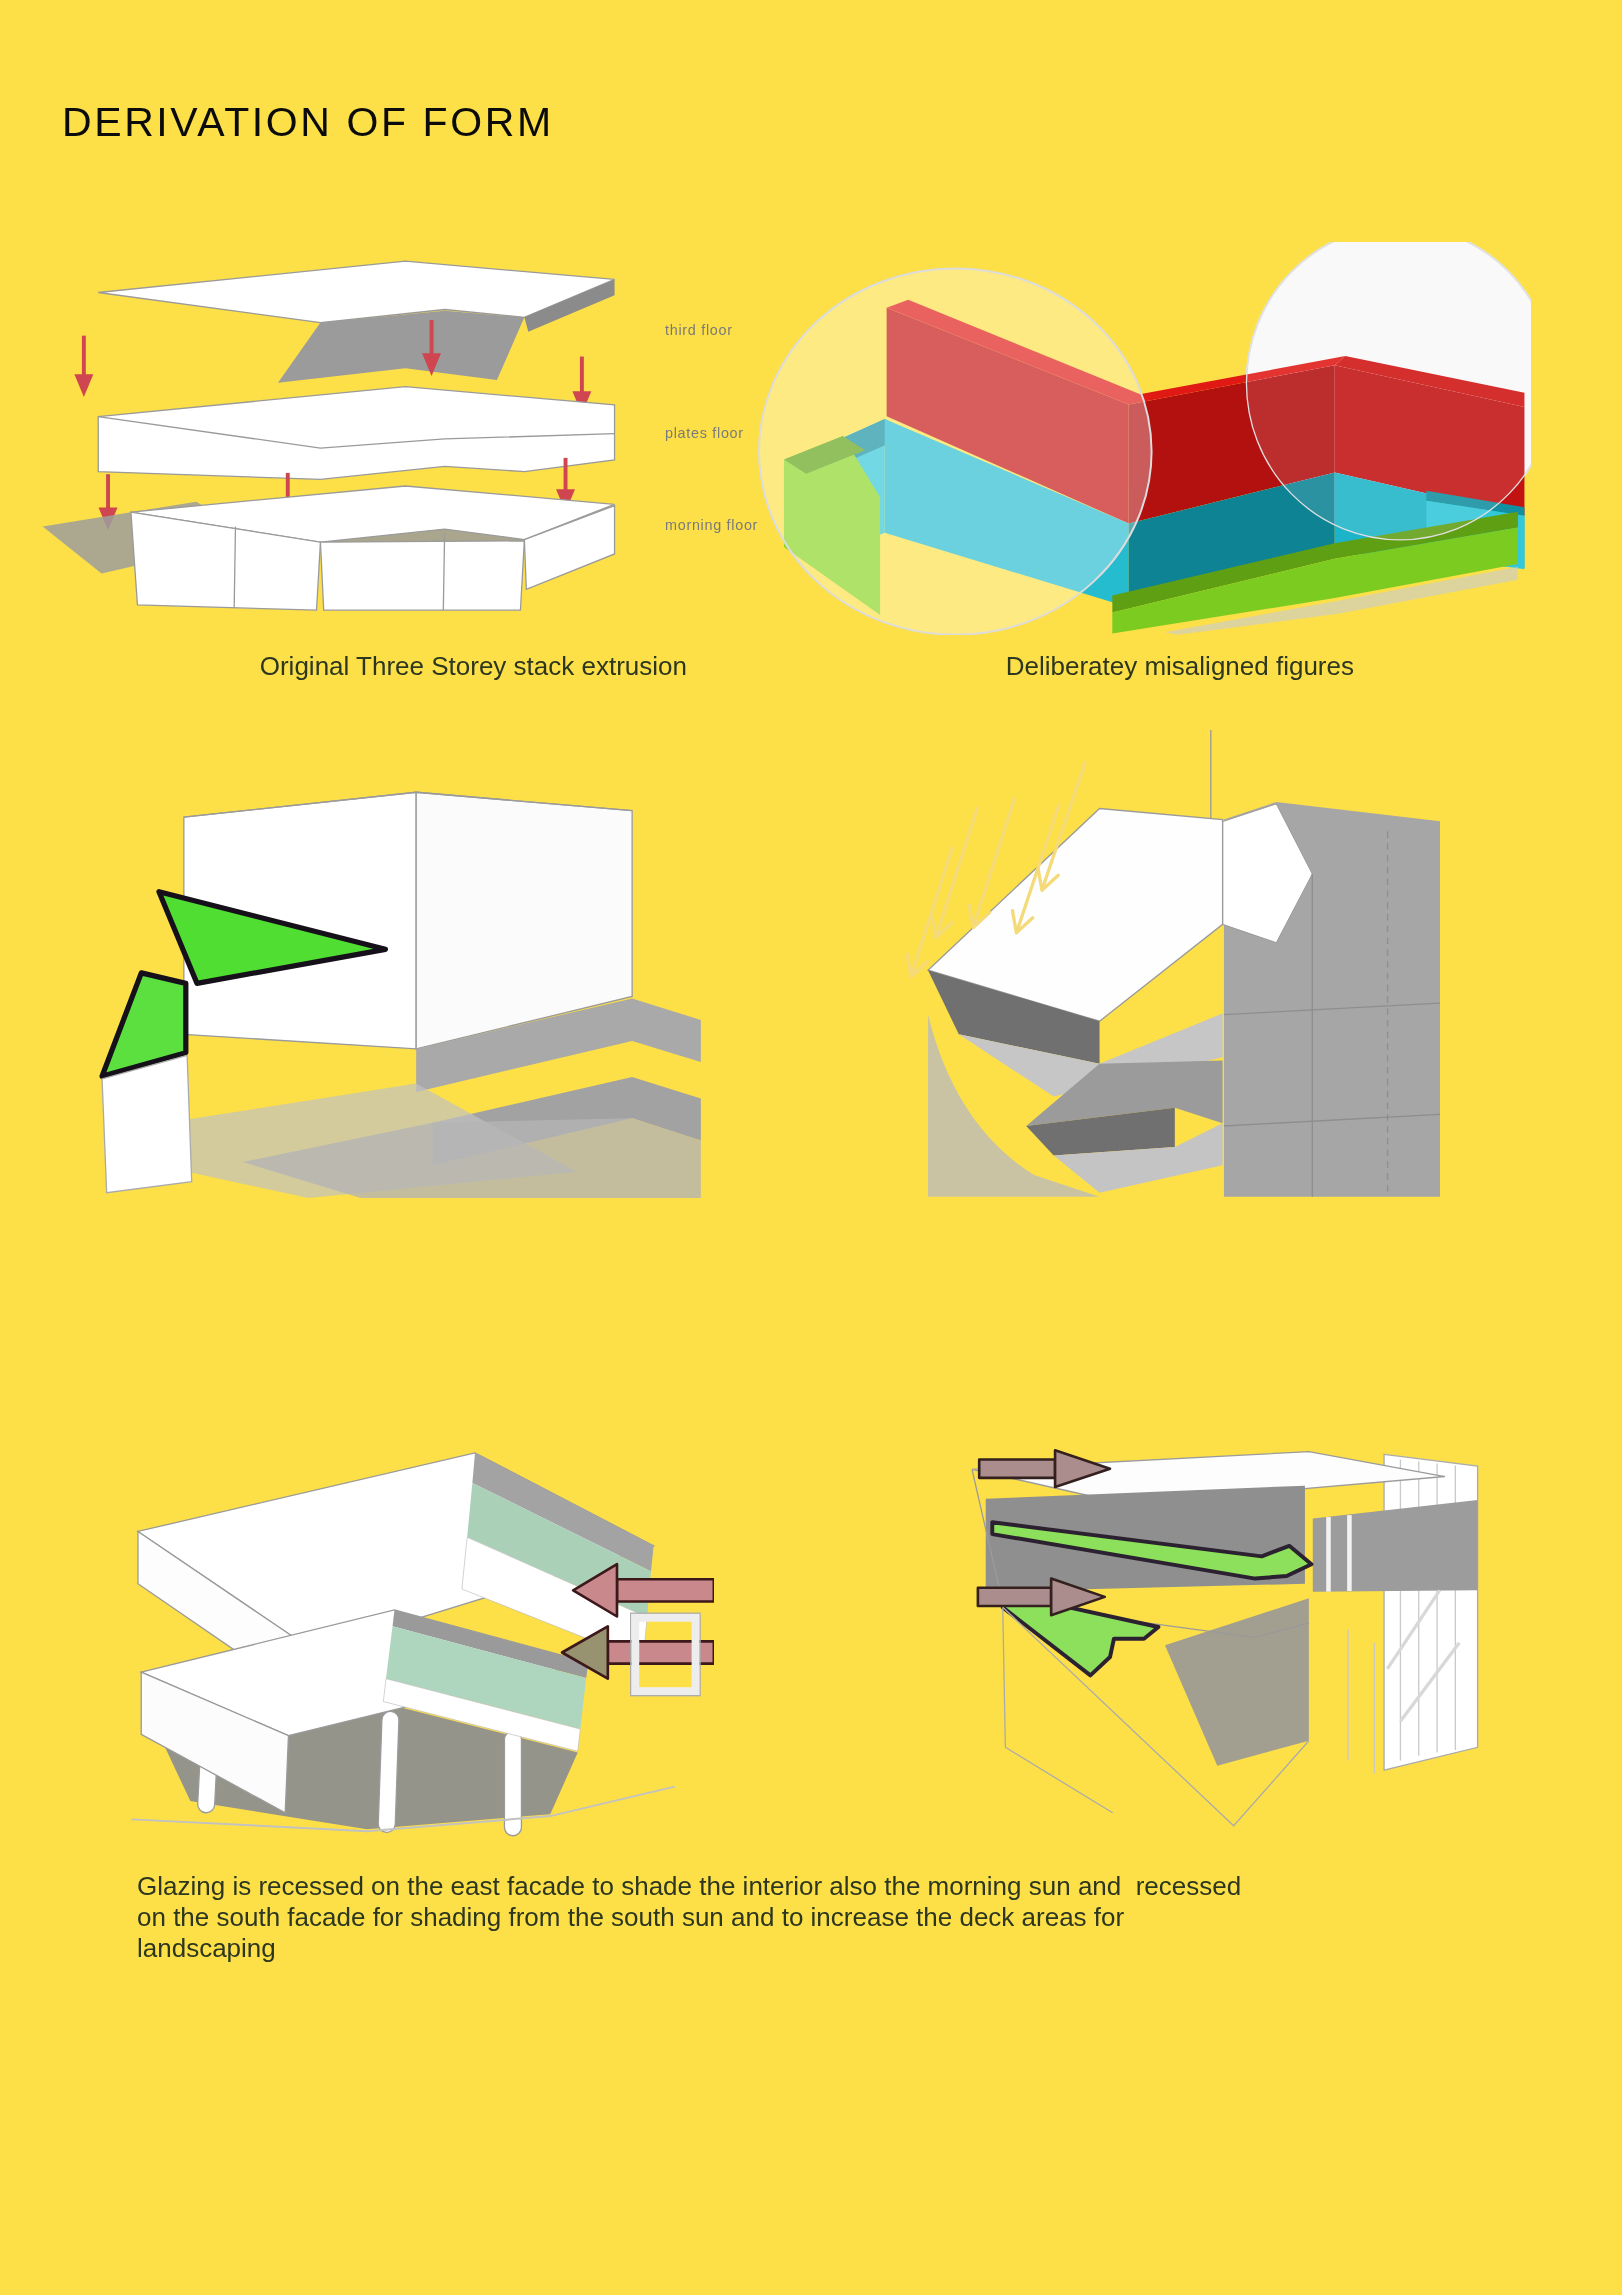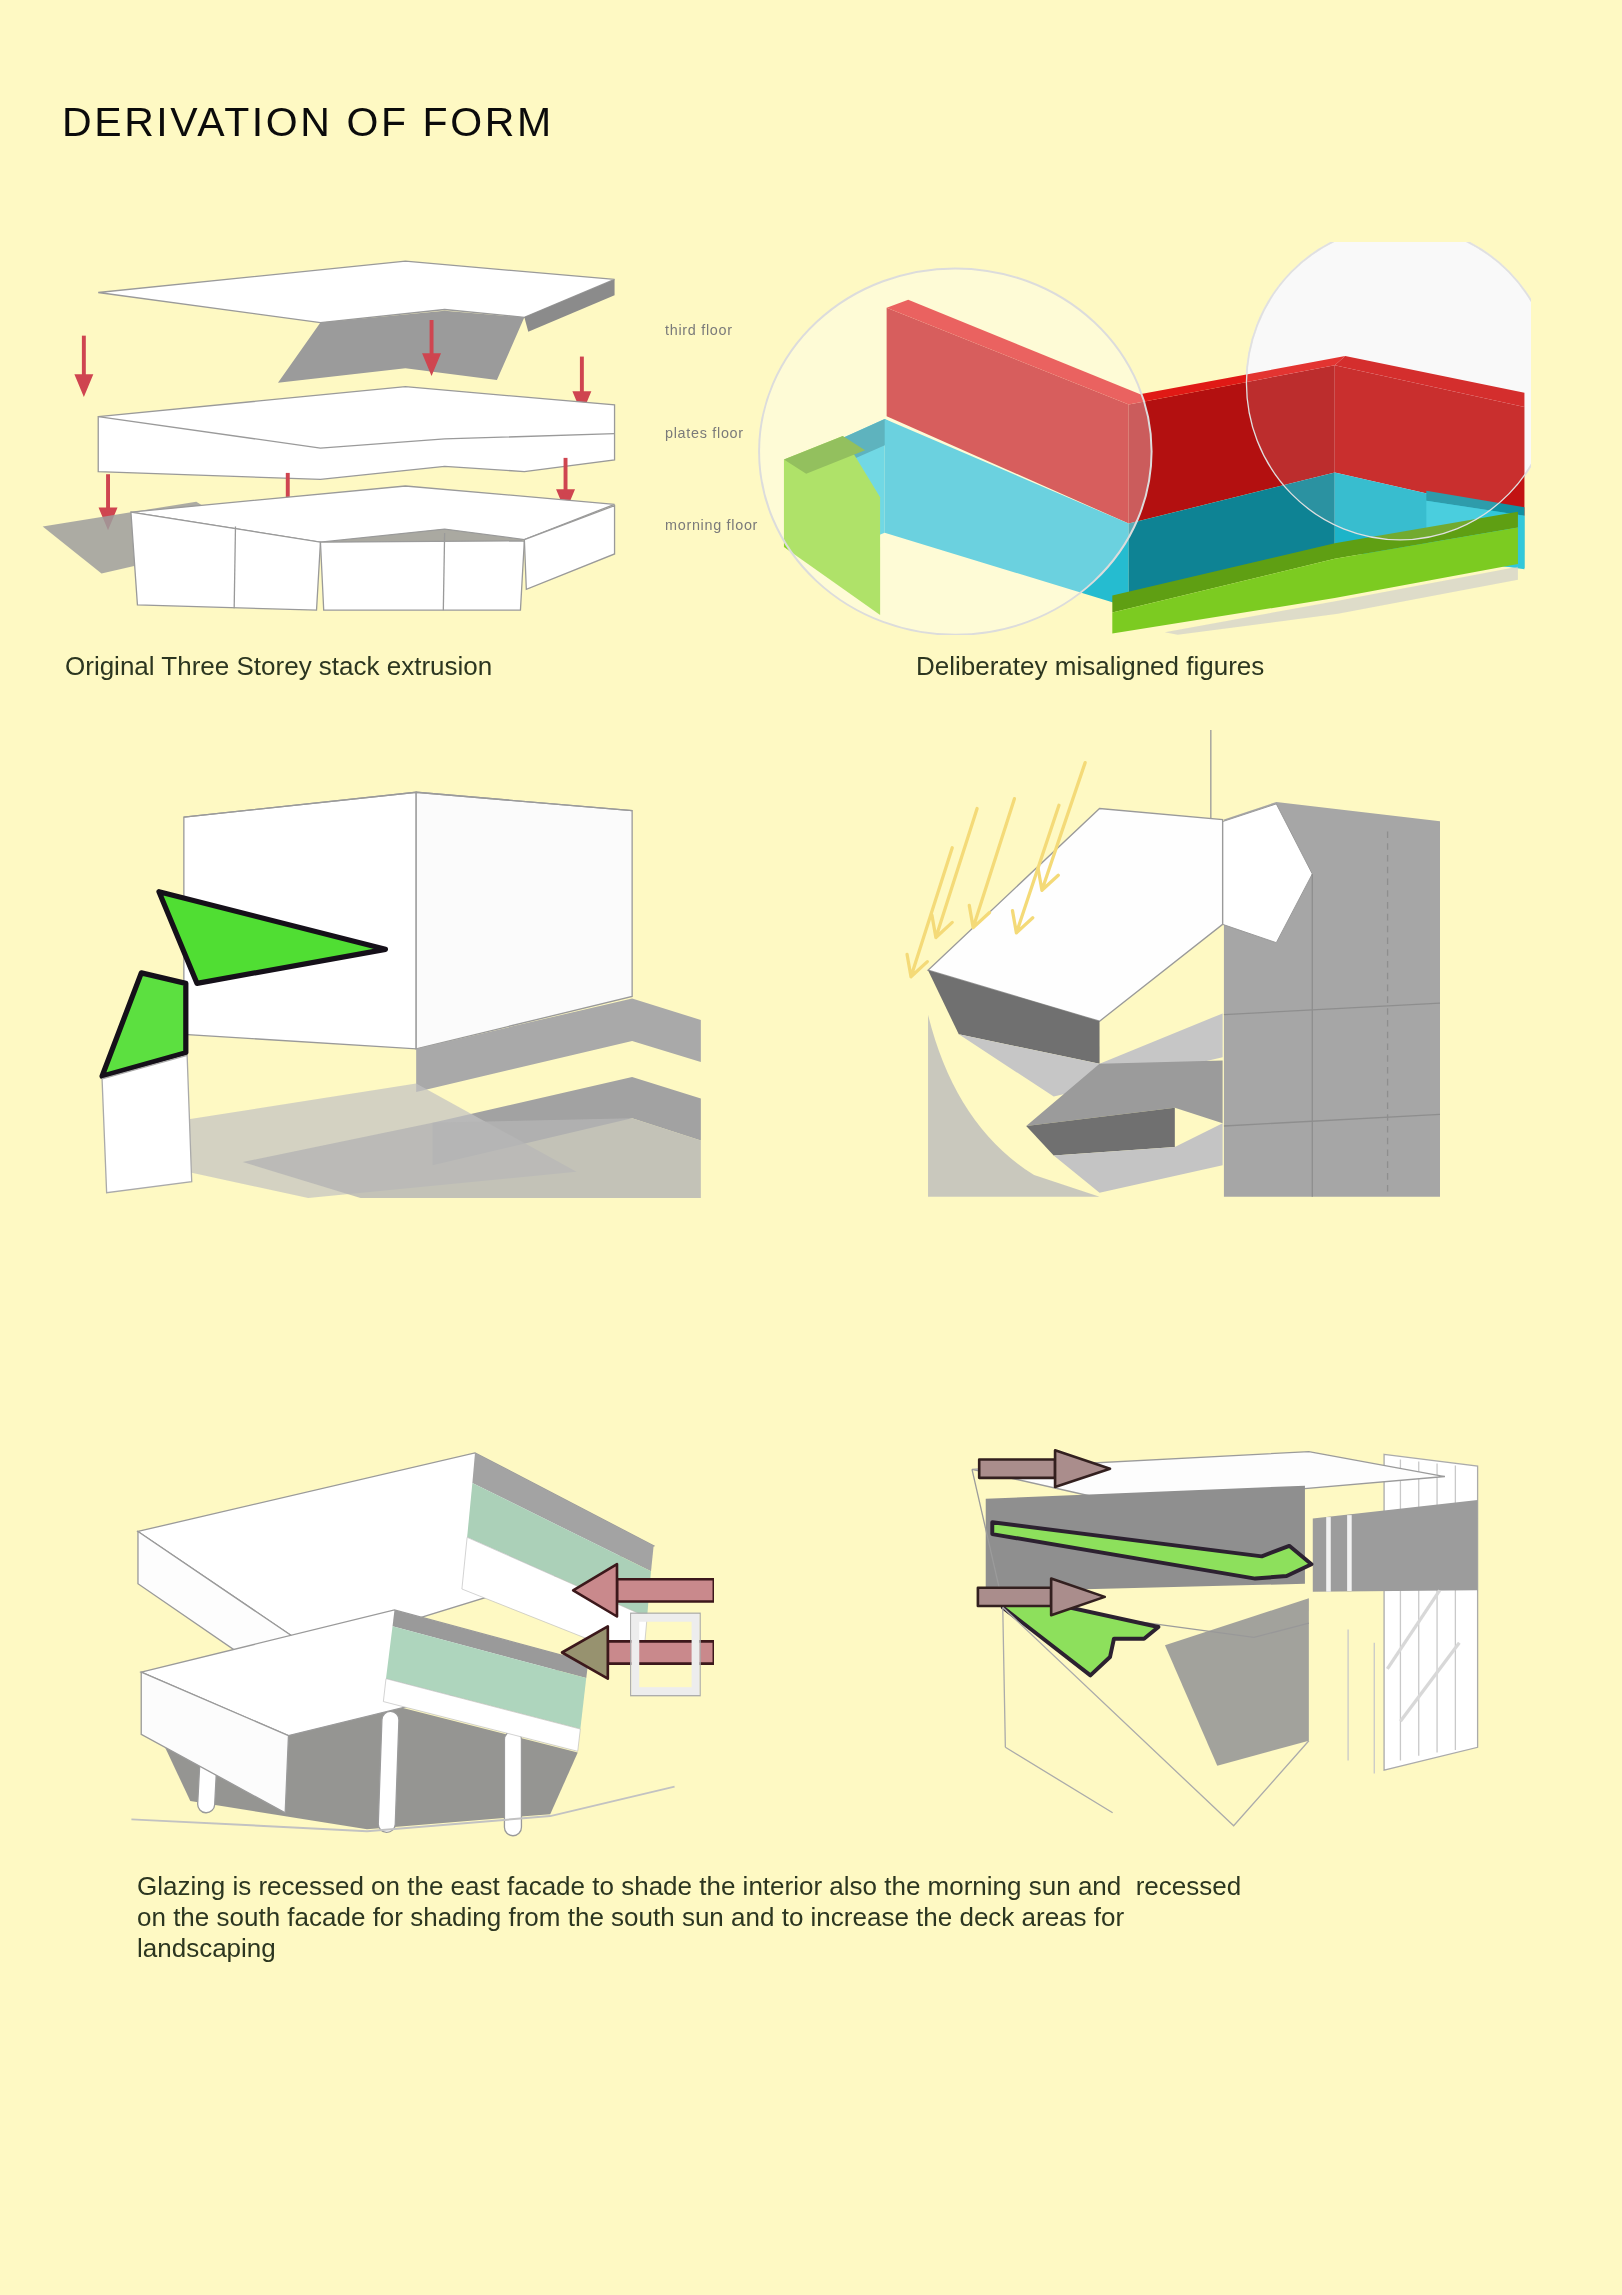--- a/index.html
+++ b/index.html
@@ -1,39 +1,39 @@
 <!DOCTYPE html>
 <html style="font-size:10.5px"><head>
 <meta charset="utf-8">
 <style>
   html,body{margin:0;padding:0;background:#ffffff;}
   .page{
     position:relative;
     width:1623px;height:2295px;
-    background:#fef9c3;
+    background:#fde047;
     font-family:"Liberation Sans", sans-serif;
     overflow:hidden;
   }
   .title{
     position:absolute;left:62px;top:99px;
     font-size:41px;letter-spacing:2.6px;
     color:#0b0b0b;font-weight:400;
   }
   .fig{position:absolute;}
   .floor-label{
     position:absolute;
     font-size:14.4px;color:#7a7a7a;letter-spacing:0.7px;margin-left:20px;
   }
   .caption{
     position:absolute;
     color:#2c3620;
     font-size:26px;line-height:1.2;
     white-space:pre-wrap;
   }
-  .caption.center{text-align:left;}
+  .caption.center{text-align:right;}
 </style>
 </head>
 <body>
 
 <div class="page">
 
   <div class="title">DERIVATION OF FORM</div>
 
   <svg class="fig" style="left:39px;top:252px" width="674" height="366" viewBox="0 0 1030 560">
     <g stroke="#9a9a9a" stroke-width="2">

